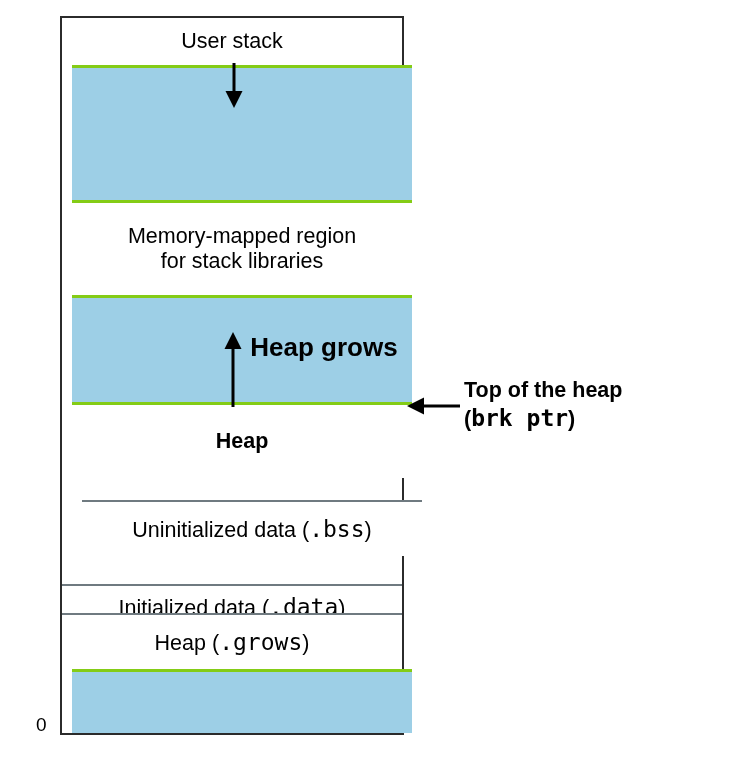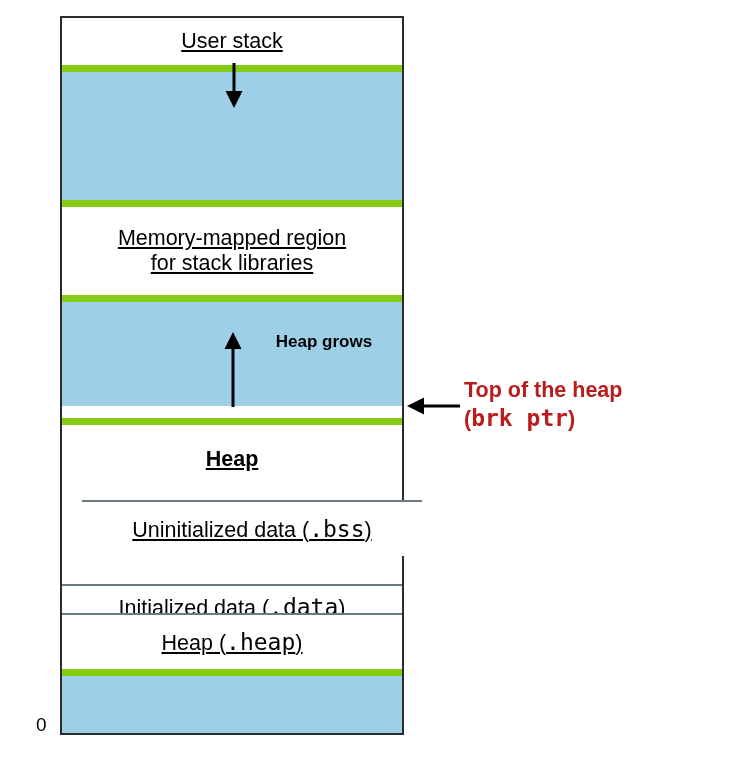--- a/index.html
+++ b/index.html
@@ -40,27 +40,26 @@
     left: 0;
     width: 100%;
     box-sizing: border-box;
     display: flex;
     align-items: center;
     justify-content: center;
     text-align: center;
     color: #000000;
     font-size: 21.5px;
     line-height: 1.15;
-    text-decoration: underline;
   }
   .band.white  { background: #ffffff; }
   .band.blue   { background: #9dcfe6; }
 
   .band.sep-top    { border-top: 2px solid #6f7a80; }
-  .band.sep-top-dk { border-top: 7px solid #84cc16; }
+  .band.sep-top-dk { border-top: 3px solid #84cc16; margin-left: 10px; }
 
   .band .label { padding: 0 6px; }
   .band .bold  { font-weight: bold; }
 
   
   .mono {
     font-family: "DejaVu Sans Mono", "Liberation Mono", monospace;
     font-size: 23px;
     letter-spacing: 0px;
   }
@@ -71,33 +70,33 @@
     pointer-events: none;
   }
 
   
   .heap-grow-caption {
     position: absolute;
     left: 244px;
     top: 332px;
     width: 160px;
     text-align: center;
-    font-size: 17px;
+    font-size: 26px;
     font-weight: bold;
     line-height: 1.16;
     color: #000000;
   }
 
   
   .callout {
     position: absolute;
     left: 464px;
     top: 378px;
     width: 250px;
-    color: #b91c1c;
+    color: #000000;
   }
   .callout .l1 {
     font-size: 21.5px;
     font-weight: bold;
     line-height: 1.2;
     white-space: nowrap;
   }
   .callout .l2 {
     font-size: 21.5px;
     font-weight: bold;
@@ -129,34 +128,34 @@
     </div>
 
     <div class="band white sep-top-dk" style="top:182px; height:95px; flex-direction:column;">
       <span class="label">Memory-mapped region</span>
       <span class="label">for stack libraries</span>
     </div>
 
     <div class="band blue sep-top-dk" style="top:277px; height:111px;">
     </div>
 
-    <div class="band white sep-top-dk" style="top:400px; height:76px;">
+    <div class="band white sep-top-dk" style="top:384px; height:76px;">
       <span class="label bold">Heap</span>
     </div>
 
     <div class="band white sep-top" style="top:482px; height:56px;margin-left:20px;">
       <span class="label"><span>Uninitialized data (</span><span class="mono">.bss</span><span>)</span></span>
     </div>
 
     <div class="band white sep-top" style="top:566px; height:45px;">
       <span class="label"><span>Initialized data (</span><span class="mono">.data</span><span>)</span></span>
     </div>
 
     <div class="band white sep-top" style="top:595px; height:56px;">
-      <span class="label"><span>Heap (</span><span class="mono">.heap</span><span>)</span></span>
+      <span class="label"><span>Heap (</span><span class="mono">.grows</span><span>)</span></span>
     </div>
 
     <div class="band blue sep-top-dk" style="top:651px; height:64px;">
     </div>
 
   </div>
 
   <svg class="arrow-svg" style="left:218px; top:62px;" width="32" height="50" viewBox="0 0 32 50">
     <line x1="16" y1="1" x2="16" y2="33" stroke="#000000" stroke-width="3"></line>
     <polygon points="16,46 7.5,29 24.5,29" fill="#000000"></polygon>

